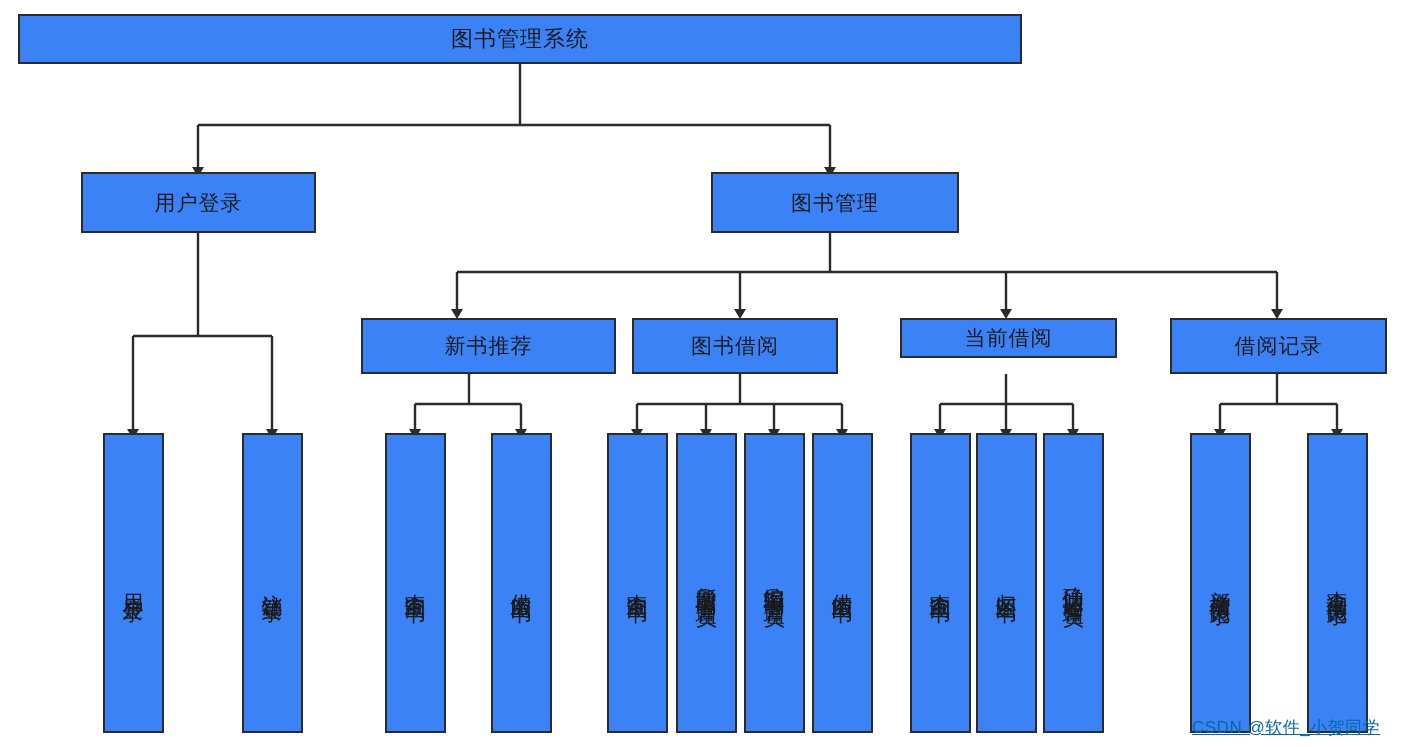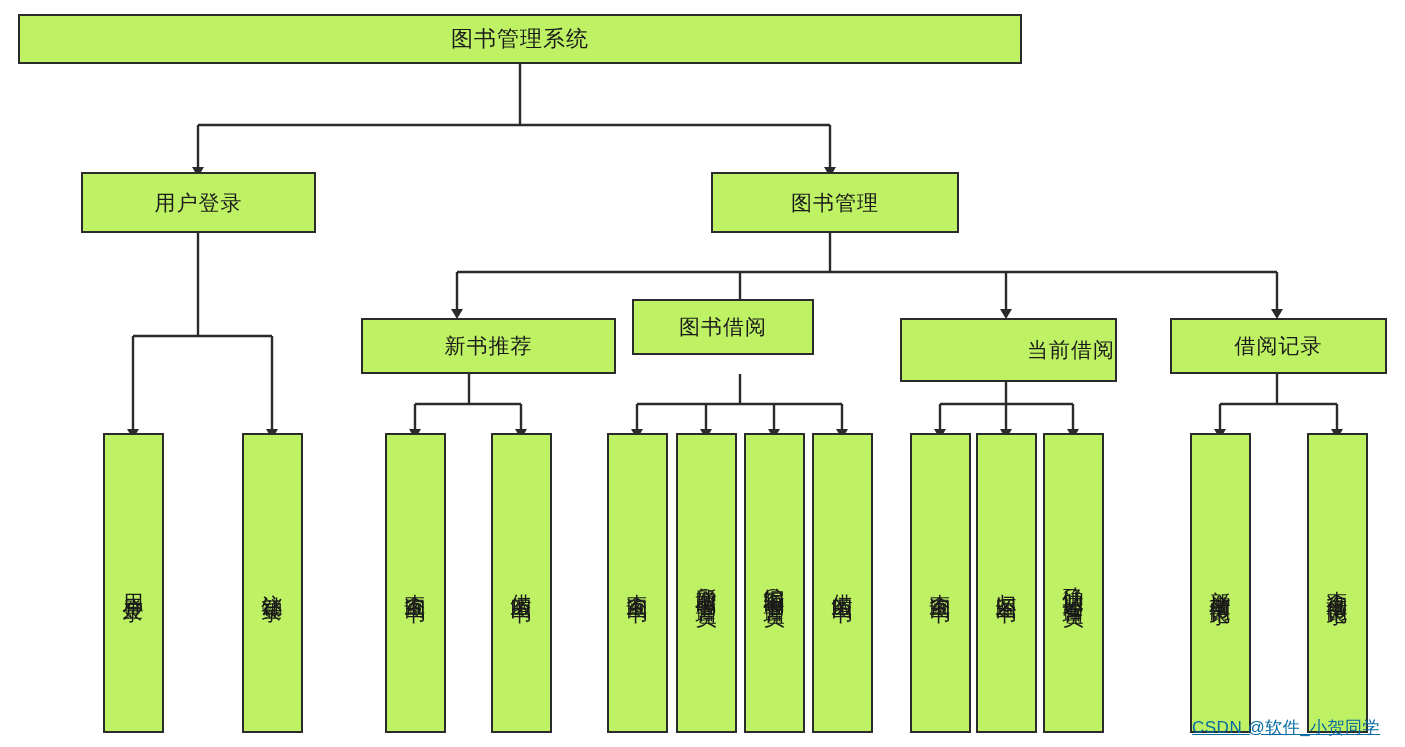--- a/index.html
+++ b/index.html
@@ -22,21 +22,21 @@
     position: absolute;
     left: 0;
     top: 0;
     width: 1405px;
     height: 747px;
     pointer-events: none;
   }
   .node {
     position: absolute;
     box-sizing: border-box;
-    background: #bef264;
+    background: #3b82f6;
     border: 2px solid #2b2b2b;
     display: flex;
     align-items: center;
     justify-content: center;
     color: #1a1a1a;
   }
   .node.horiz {
     font-size: 21px;
     letter-spacing: 1px;
     line-height: 1.2;
@@ -133,24 +133,24 @@
   <div class="node horiz" style="left:81px; top:172px; width:235px; height:61px;">
     <span>用户登录</span>
   </div>
   <div class="node horiz" style="left:711px; top:172px; width:248px; height:61px;">
     <span>图书管理</span>
   </div>
 
   <div class="node horiz" style="left:361px; top:318px; width:255px; height:56px;">
     <span>新书推荐</span>
   </div>
-  <div class="node horiz" style="left:632px; top:299px; width:182px; height:56px;">
+  <div class="node horiz" style="left:632px; top:318px; width:206px; height:56px;">
     <span>图书借阅</span>
   </div>
-  <div class="node horiz" style="left:900px; top:318px; width:217px; height:64px;justify-content:flex-end;">
+  <div class="node horiz" style="left:900px; top:318px; width:217px; height:40px;">
     <span>当前借阅</span>
   </div>
   <div class="node horiz" style="left:1170px; top:318px; width:217px; height:56px;">
     <span>借阅记录</span>
   </div>
 
   <div class="node vert" style="left:103px; top:433px; width:61px; height:300px;">
     <span class="vtext">用户登录</span>
   </div>
   <div class="node vert" style="left:242px; top:433px; width:61px; height:300px;">

